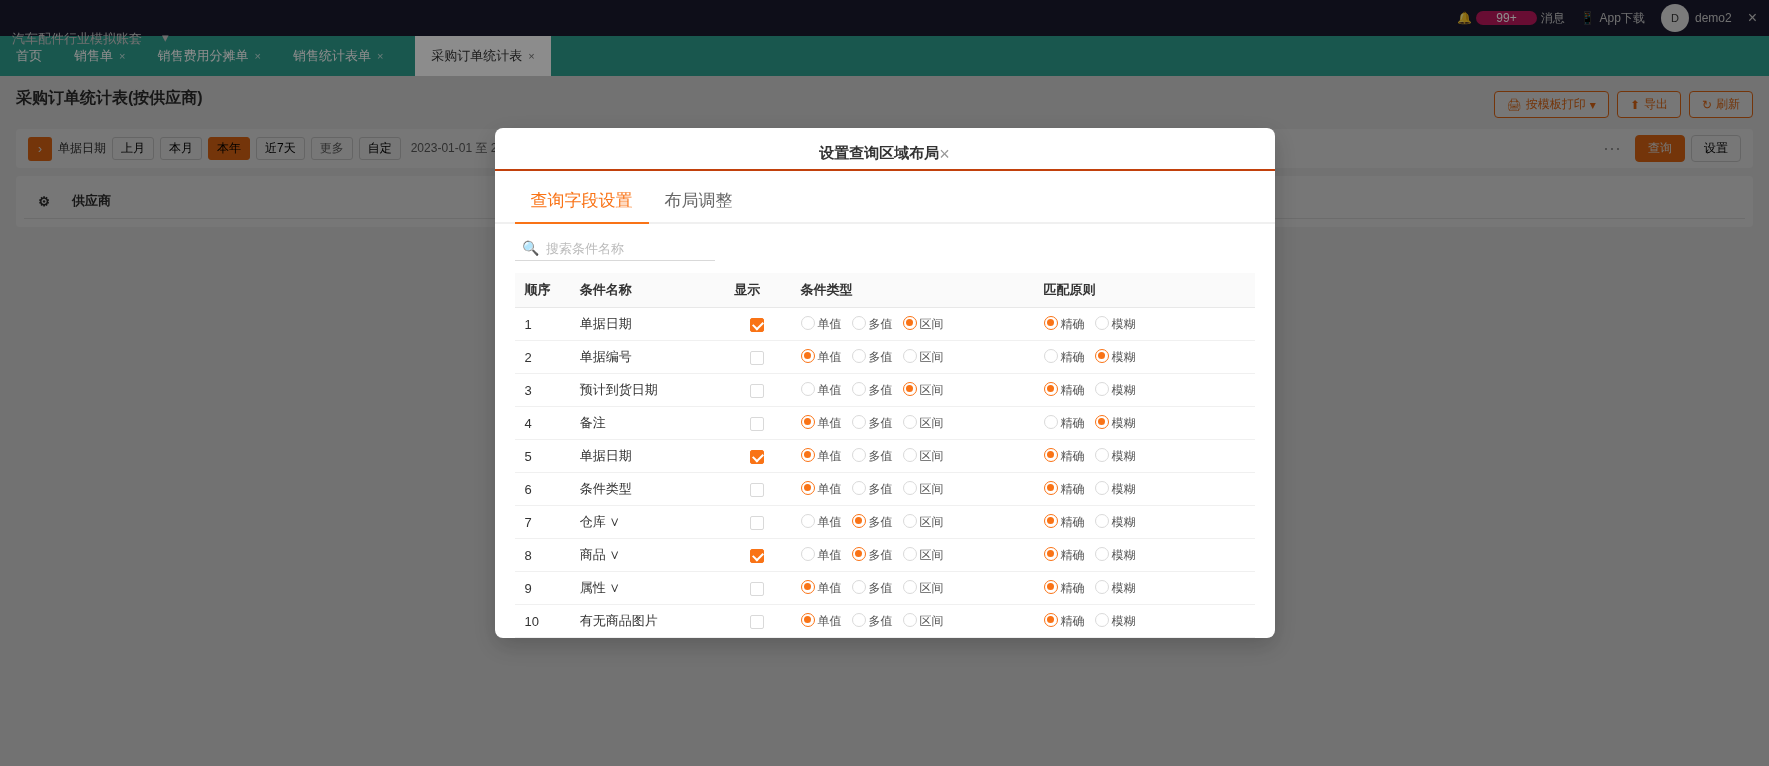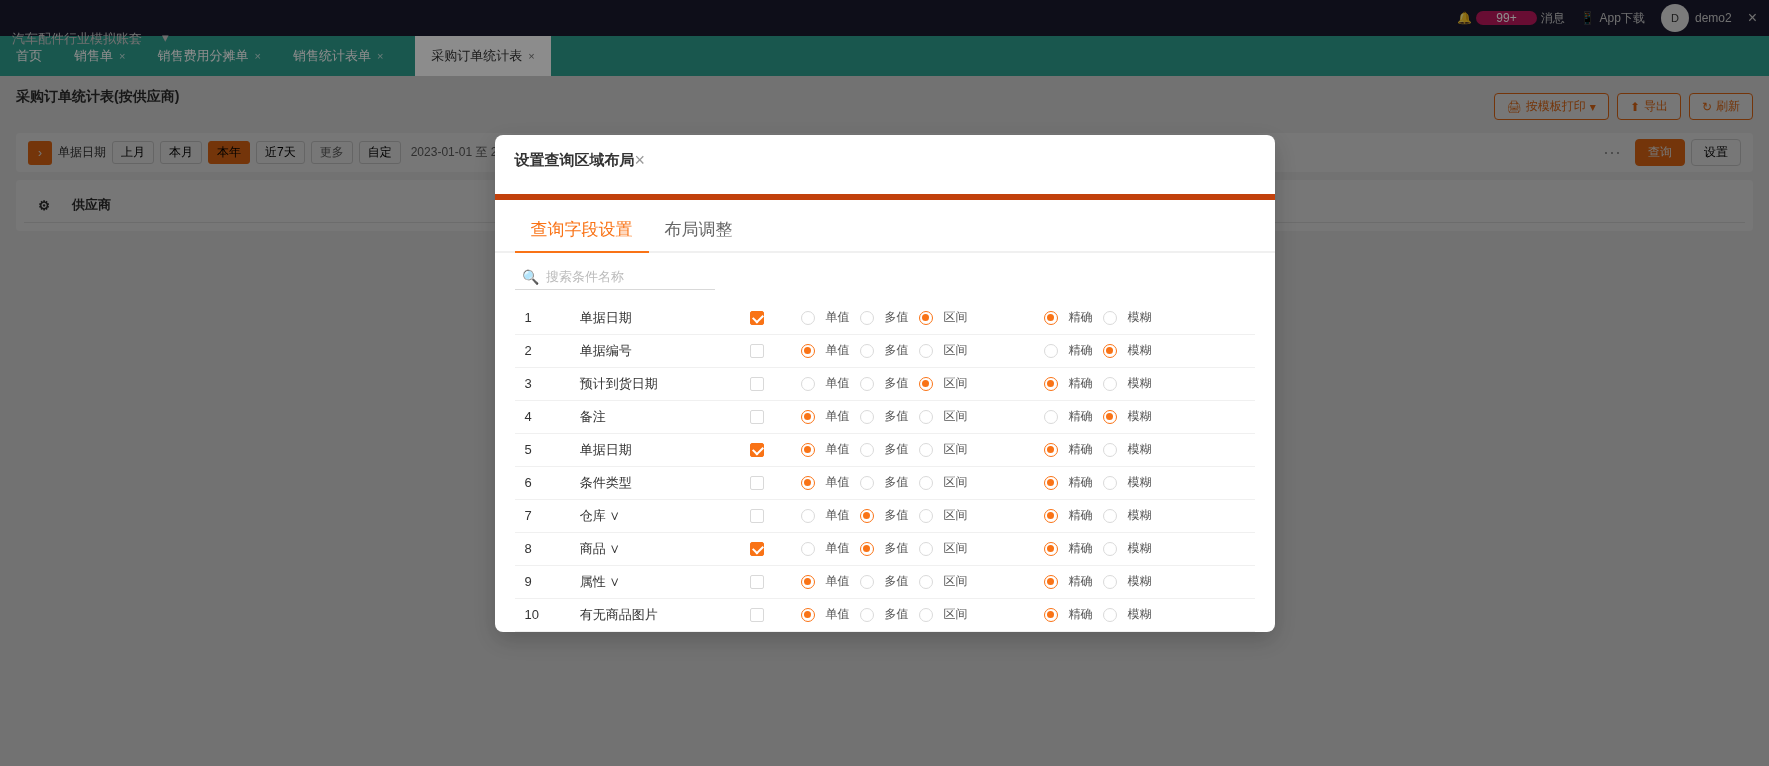--- a/index.html
+++ b/index.html
@@ -45,21 +45,21 @@
     }
     .nav-item.active { background: #fff; color: #333; margin-left: 16px; }
     .nav-item .close-tab { margin-left: 6px; font-size: 11px; opacity: 0.7; }
 
     
     .page-content {
       padding: 12px 16px;
       background: #f5f5f5;
       min-height: calc(766px - 76px);
     }
-    .page-title { font-size: 14px; font-weight: bold; color: #333; margin-bottom: 19px; }
+    .page-title { font-size: 16px; font-weight: bold; color: #333; margin-bottom: 12px; }
     .toolbar-btn {
       padding: 4px 12px;
       border: 1px solid #d9d9d9;
       background: #fff;
       border-radius: 4px;
       cursor: pointer;
       font-size: 12px;
       display: flex; align-items: center; gap: 4px;
     }
     .toolbar-btn.primary { background: #f97316; color: #fff; border-color: #f97316; }
@@ -116,23 +116,23 @@
       border-radius: 8px;
       width: 780px;
       max-height: 660px;
       box-shadow: 0 8px 24px rgba(0,0,0,0.2);
       display: flex;
       flex-direction: column;
     }
     .dialog-header {
       display: flex;
       align-items: center;
-      justify-content: flex-start;
-      padding: 16px 20px 24px;
-      border-bottom: 6px solid #c2410c;
+      justify-content: center;
+      padding: 16px 20px 6px;
+      border-bottom: 2px solid #c2410c;
     }
     .dialog-title { font-size: 15px; font-weight: bold; color: #333; }
     .dialog-close { cursor: pointer; color: #999; font-size: 18px; line-height: 1; }
 
     
     .dialog-tabs {
       display: flex;
       gap: 0;
       padding: 12px 20px 0;
       border-bottom: 2px solid #f0f0f0;
@@ -235,22 +235,21 @@
     }
 
     
     .radio-group {
       display: flex;
       align-items: center;
       gap: 10px;
     }
     .radio-option {
       display: flex;
-      align-items: center;
-      gap: 11px;
+      gap: 3px;
       cursor: pointer;
     }
     .radio-btn {
       width: 14px; height: 14px;
       border: 1px solid #d9d9d9;
       border-radius: 50%;
       display: inline-flex;
       align-items: center;
       justify-content: center;
       background: #fff;
@@ -420,20 +419,31 @@
     </div>
 
     <div class="dialog-search">
       <div class="search-input-wrap">
         <span class="search-icon">🔍</span>
         <input class="search-input" type="text" placeholder="搜索条件名称" style="">
       </div>
     </div>
 
     <div class="dialog-table-wrap">
+      <table class="dialog-table">
+        <thead>
+          <tr>
+            <th class="col-order">顺序</th>
+            <th class="col-name">条件名称</th>
+            <th class="col-show">显示</th>
+            <th class="col-type">条件类型</th>
+            <th class="col-rule">匹配原则</th>
+          </tr>
+        </thead>
+      </table>
       <div class="dialog-table-scroll">
         <table class="dialog-table">
           <tbody id="conditions-tbody">
 
           <tr>
                 <td class="col-order">1</td>
                 <td class="col-name">单据日期</td>
                 <td class="col-show" style="text-align: center;"><span class="cb checked"></span></td>
                 <td class="col-type">
                   <div class="radio-group">

